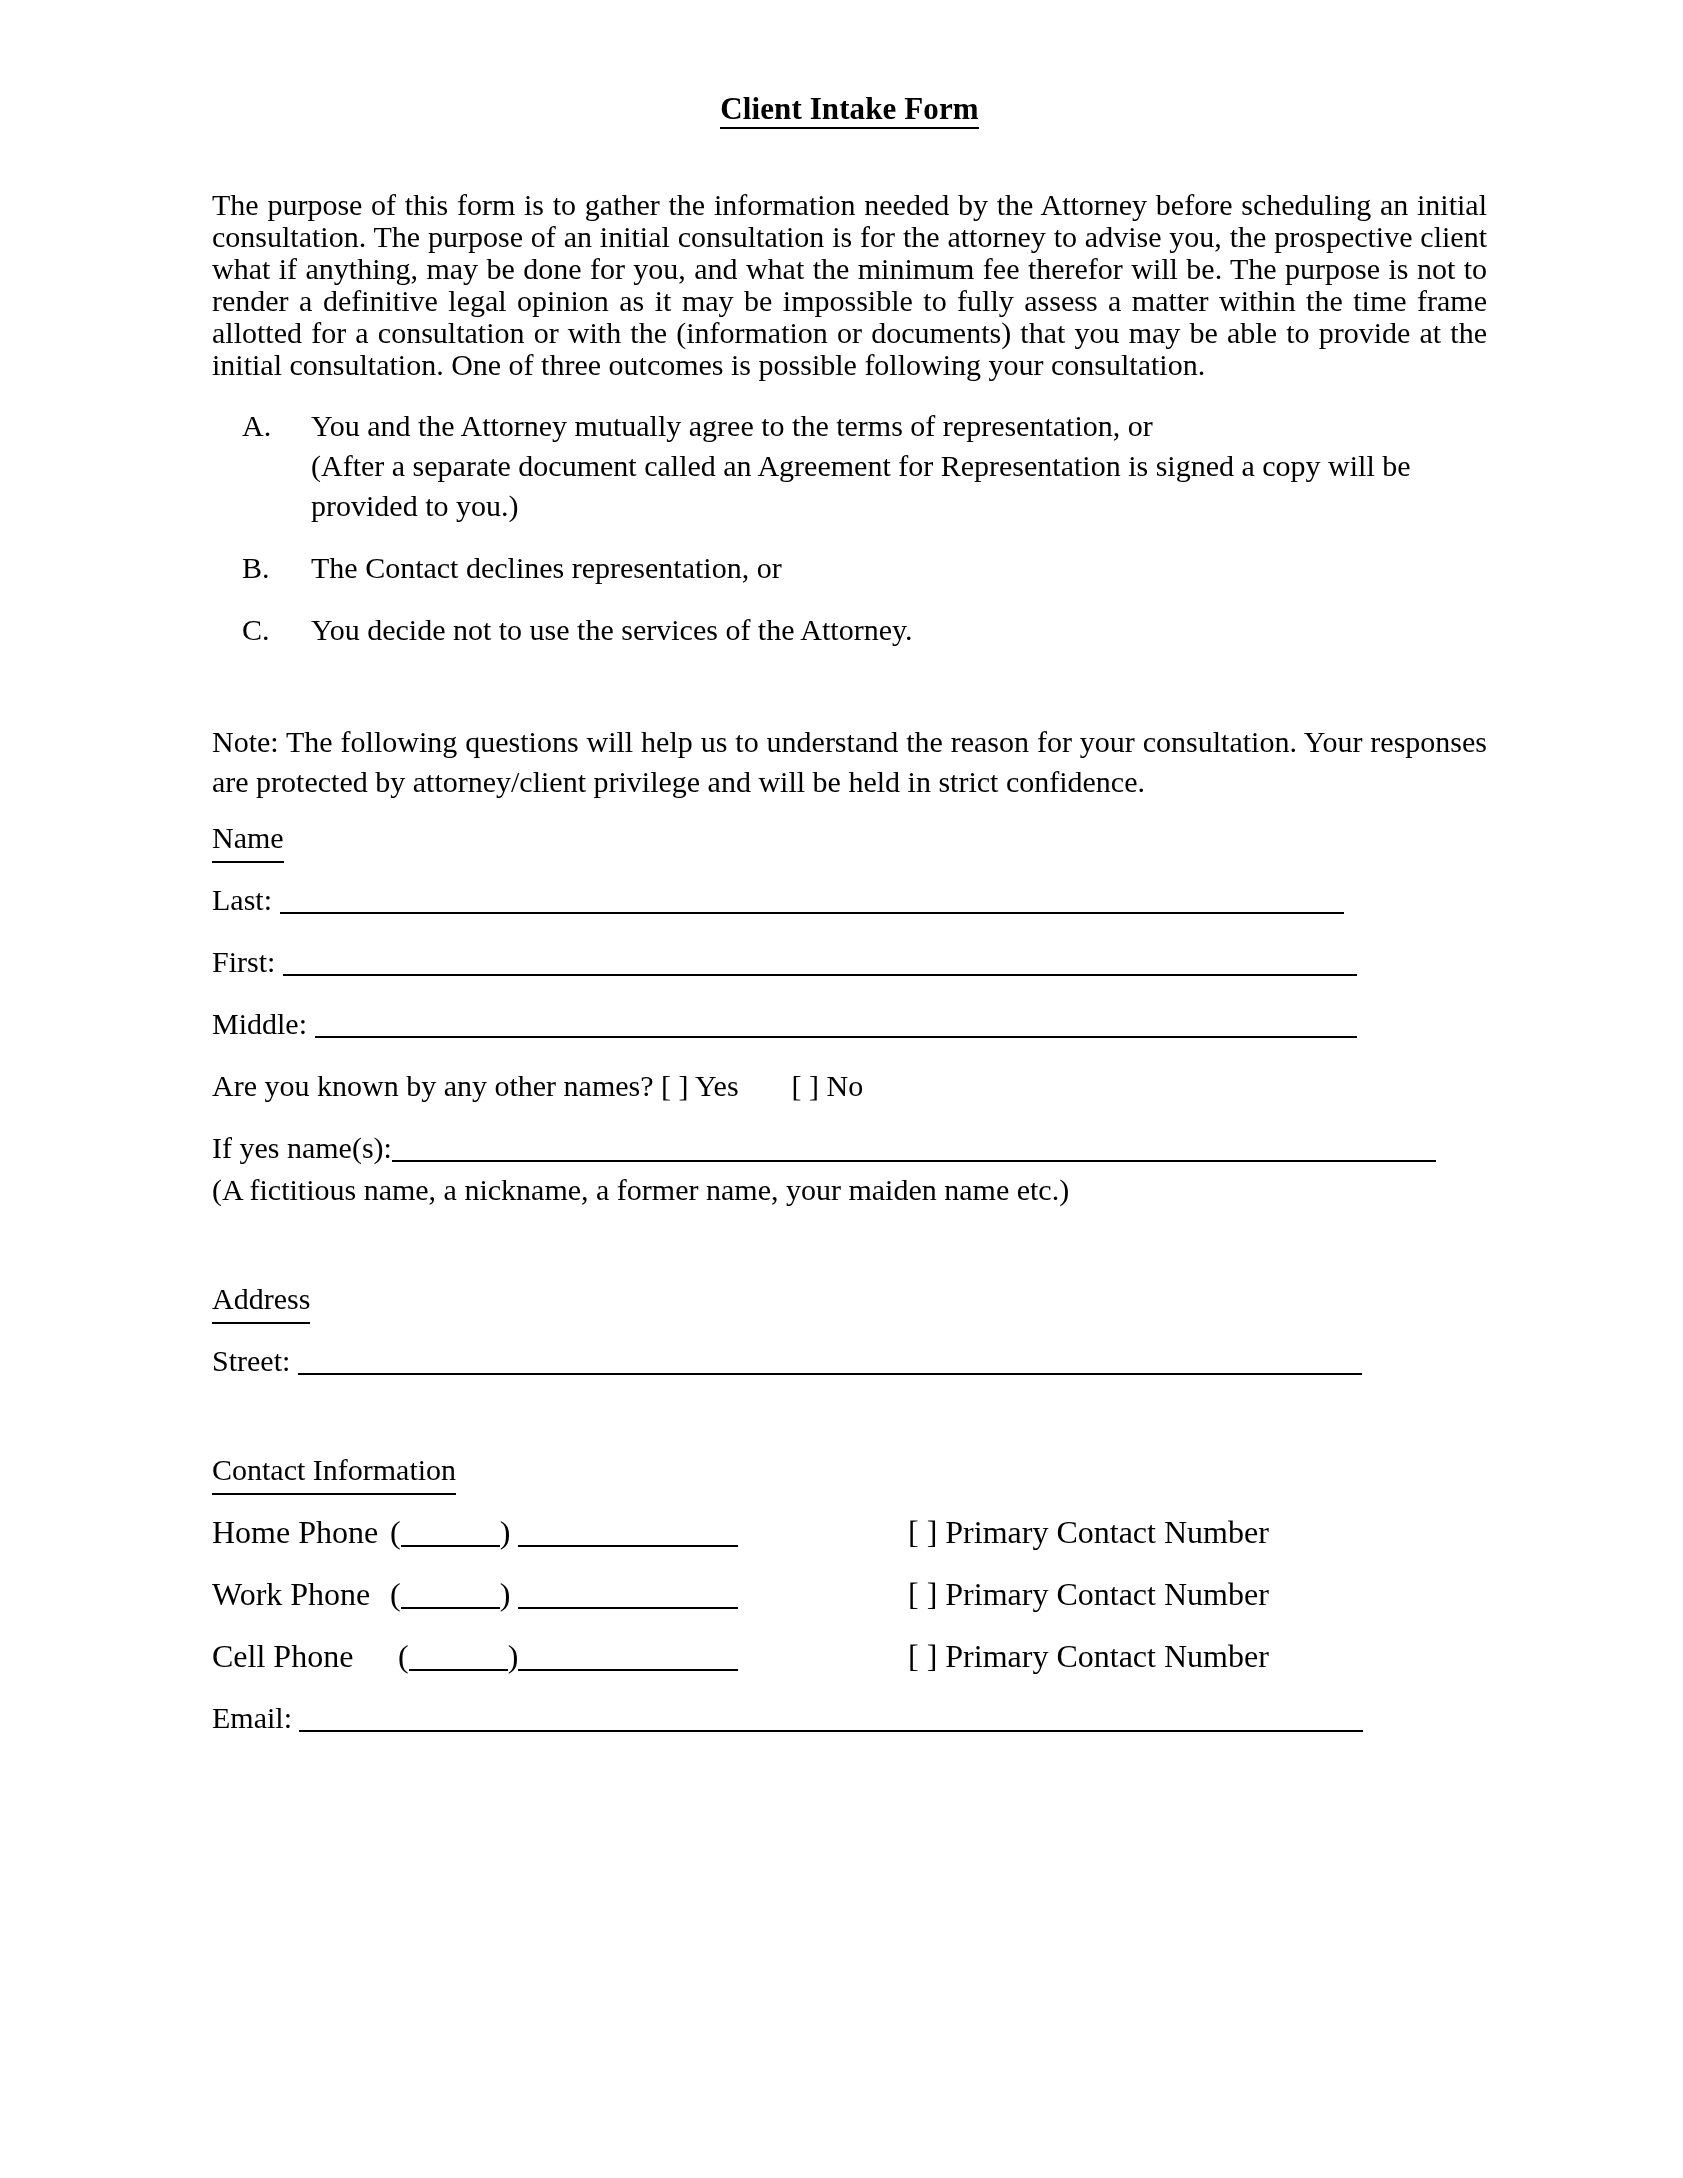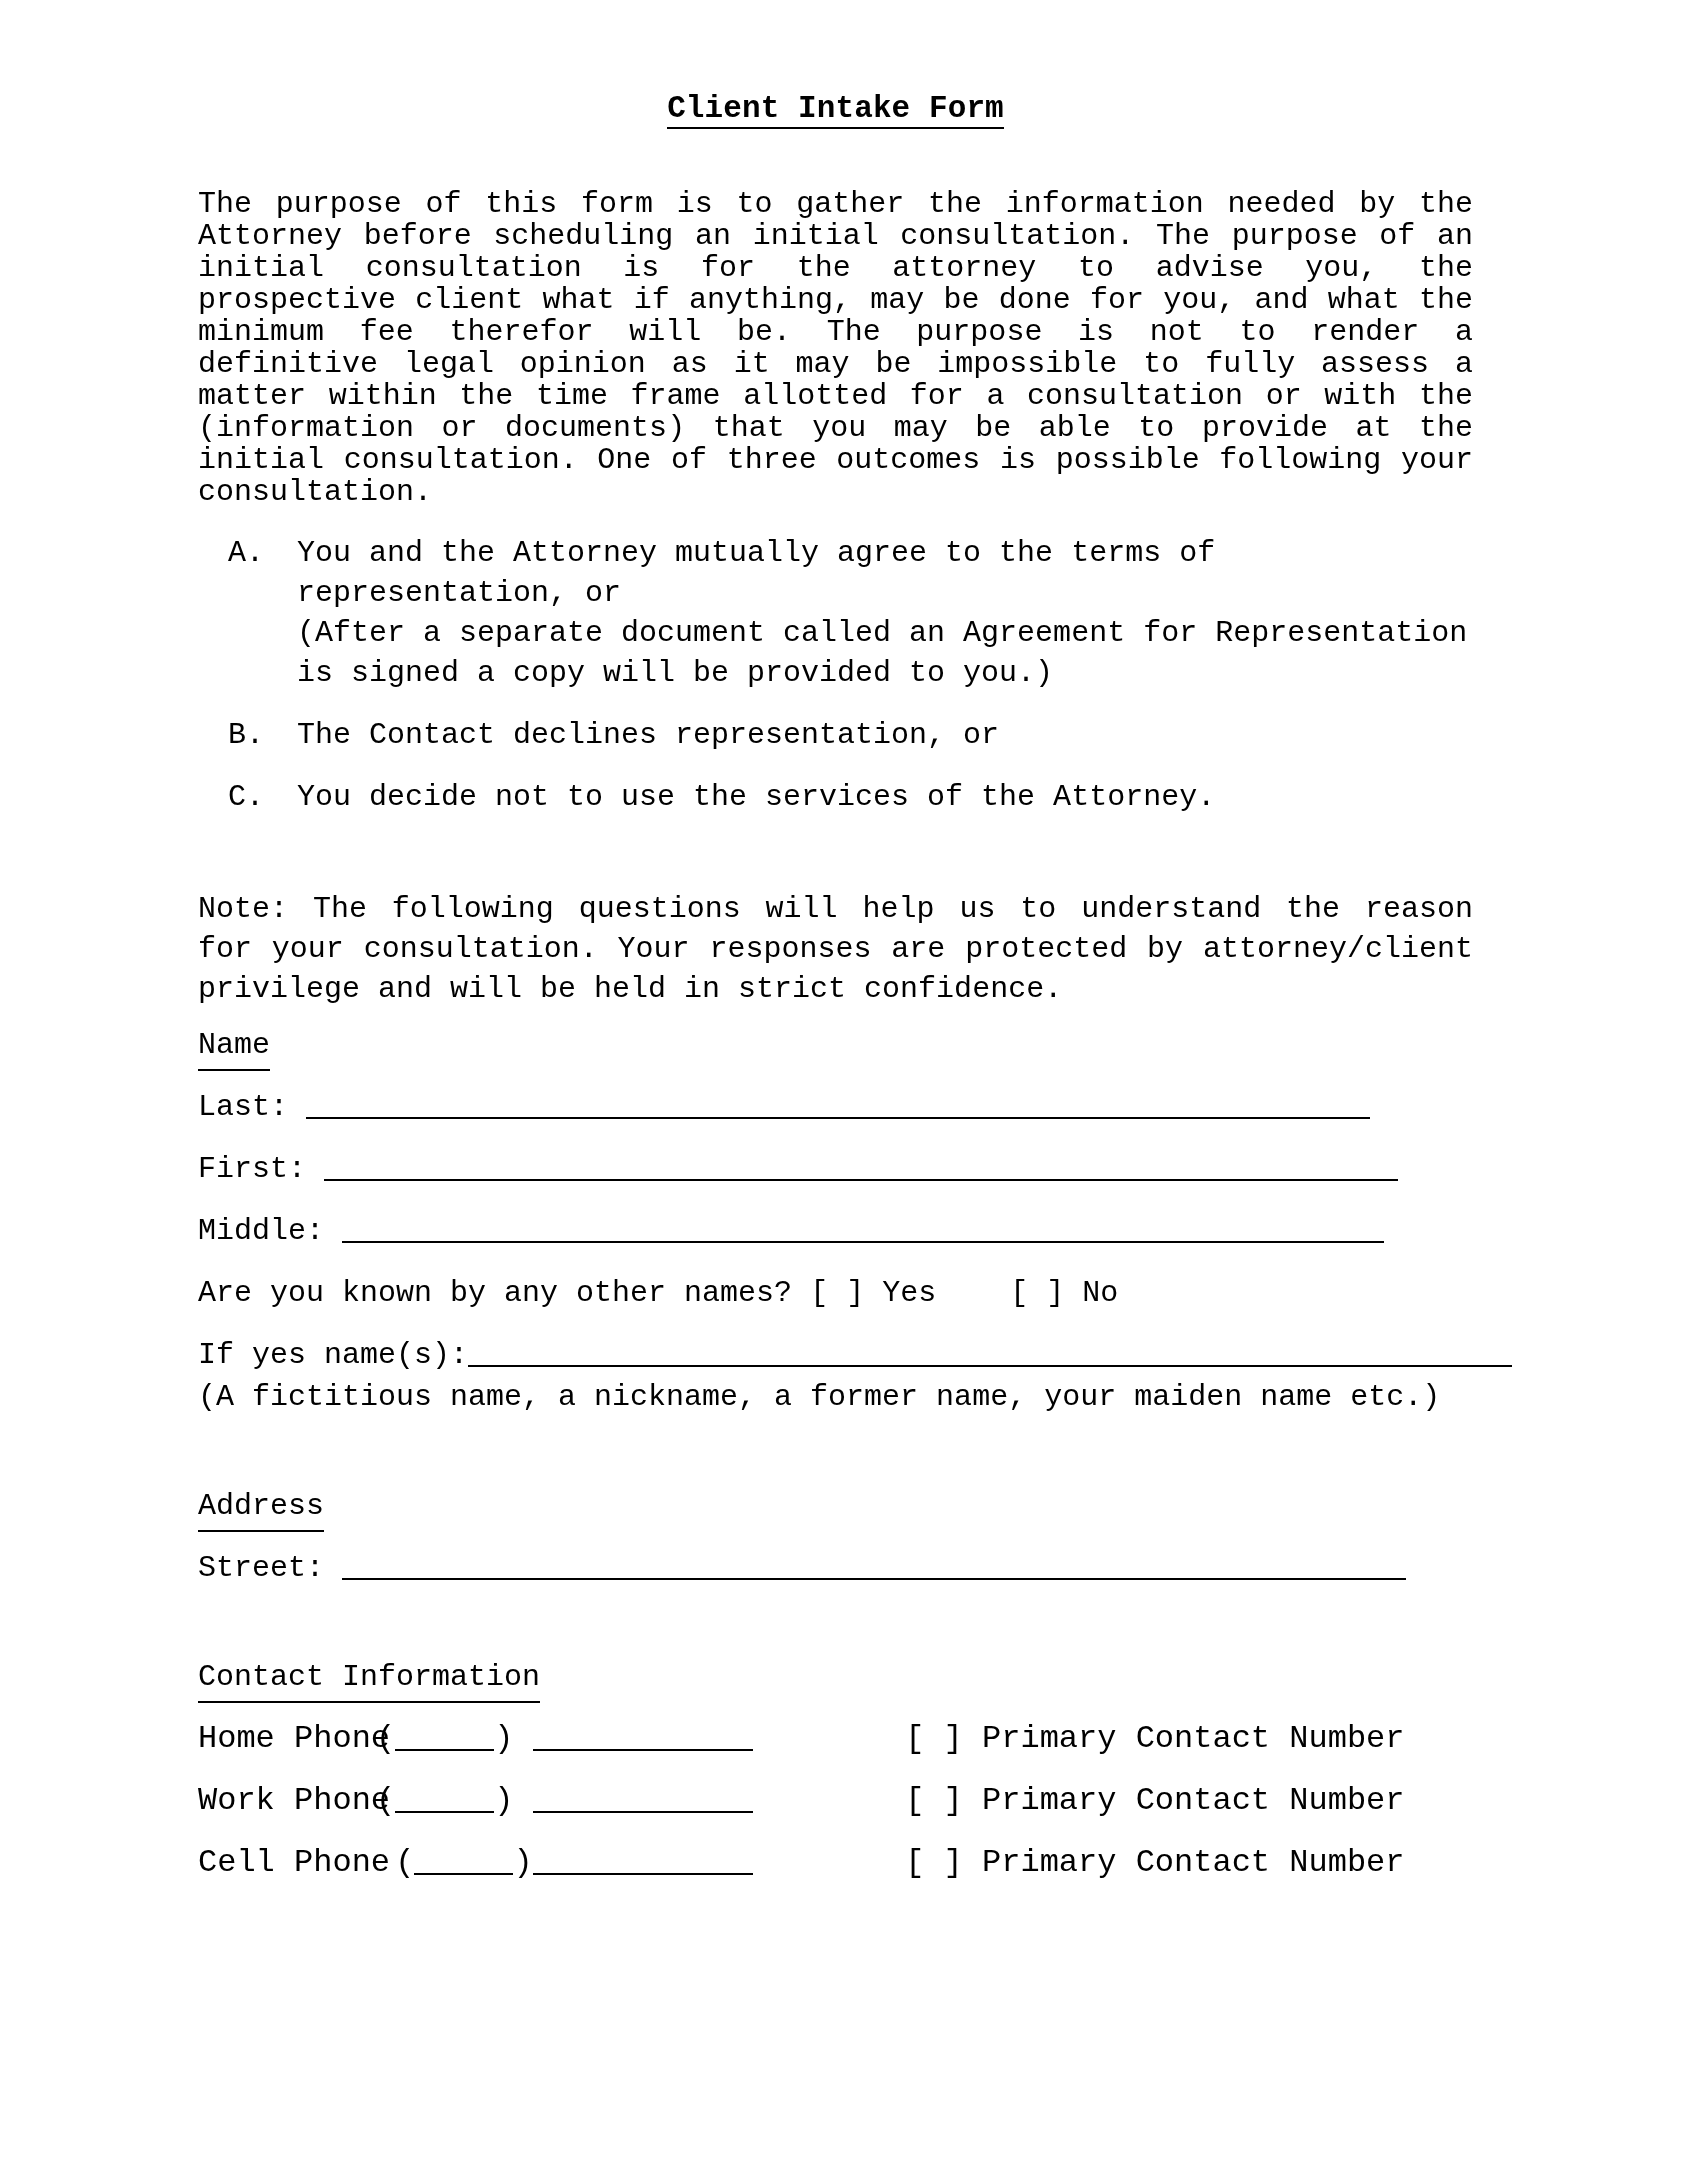--- a/index.html
+++ b/index.html
@@ -19,24 +19,23 @@
     position: relative;
     width: 1683px;
     height: 2178px;
     background: #ffffff;
     box-sizing: border-box;
     padding: 0;
     overflow: hidden;
   }
   .content {
     position: absolute;
-    left: 198px;
+    left: 212px;
     top: 0;
     width: 1275px;
-    font-family: Liberation Mono, monospace;
   }
 
   
   .doc-title {
     text-align: center;
     font-size: 31px;
     font-weight: bold;
     margin: 0;
     padding-top: 91px;
     letter-spacing: 0.1px;
@@ -264,16 +263,20 @@
     <div class="phone-row">
       <span class="phone-left">
         <span class="phone-name cell">Cell Phone</span>&nbsp;(<span class="blank w-area"></span>)<span class="blank w-phone"></span>
       </span>
       <span class="phone-right">
         <span class="cbox">[  ]</span>
         <span>Primary Contact Number</span>
       </span>
     </div>
 
+    <div class="field-row">
+      <span class="field-label">Email:</span>
+      <span class="blank w-email"></span>
+    </div>
 
   </div>
 </div>
 
 
 </body></html>

